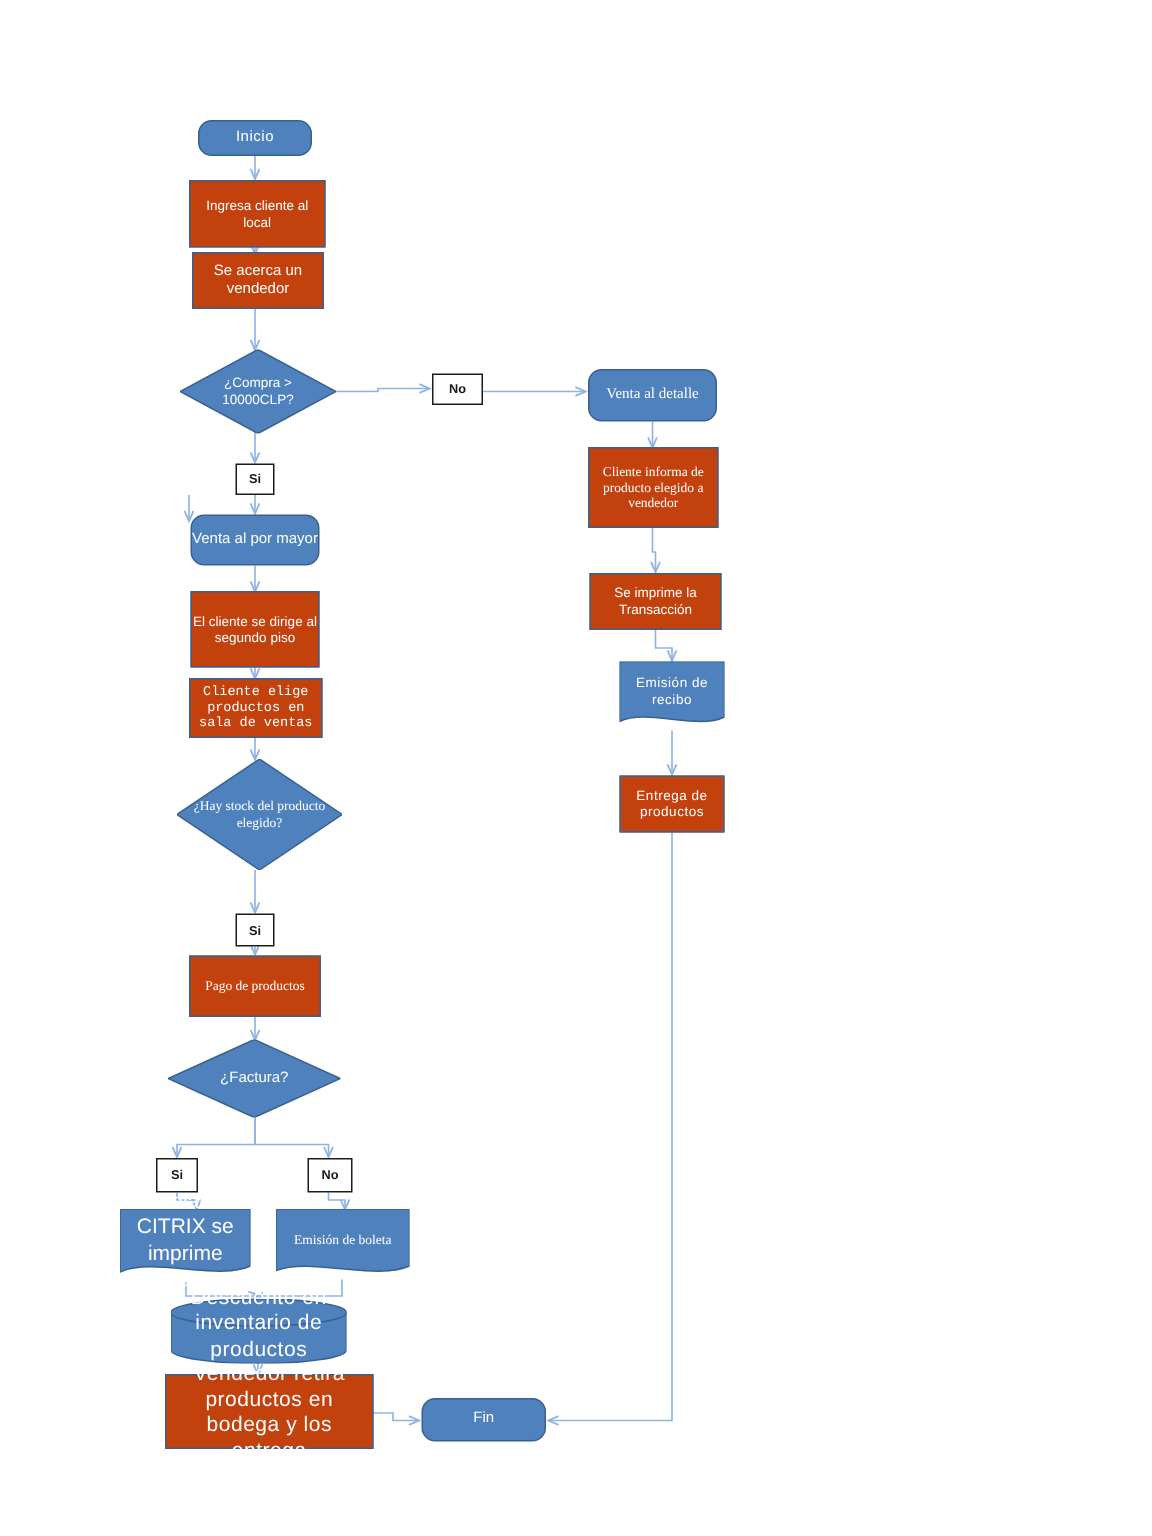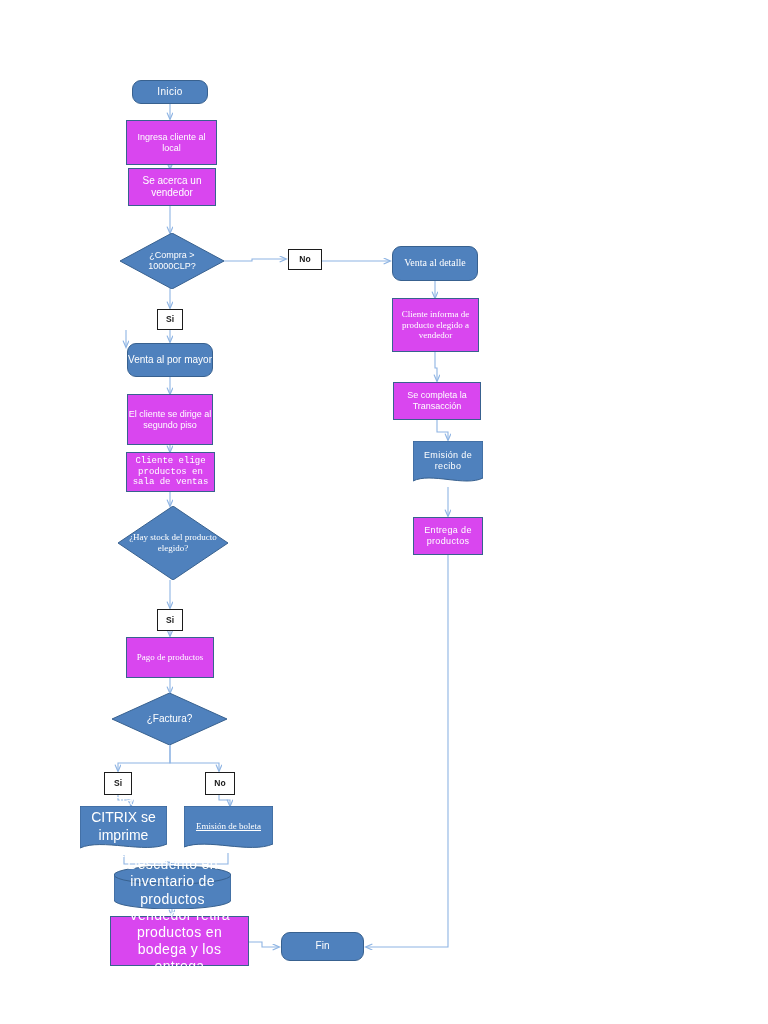--- a/index.html
+++ b/index.html
@@ -4,21 +4,21 @@
 <title>Flowchart</title>
 <style>
   html,body{margin:0;padding:0;background:#ffffff;}
   body{width:768px;height:1024px;overflow:hidden;font-family:"Liberation Sans",sans-serif;}
   #canvas{position:relative;width:768px;height:1024px;background:#fff;}
   svg#wires{position:absolute;left:0;top:0;width:768px;height:1024px;pointer-events:none;}
 
   .node{position:absolute;box-sizing:border-box;display:flex;align-items:center;
         justify-content:center;text-align:center;color:#ffffff;line-height:1.22;
         z-index:3;}
-  .proc{background:#d946ef;border:1px solid #38618F;}
+  .proc{background:#c2410c;border:1px solid #38618F;}
   .term{background:#4F81BD;border:1px solid #38618F;border-radius:9px;}
   .label-box{background:#ffffff;border:1.6px solid #1c1c1c;color:#1a1a1a;
              font-weight:bold;font-size:8.5px;z-index:4;}
   .diamond{background:transparent;border:0;}
   .diamond .dtext{position:relative;z-index:2;width:86%;}
   .diamond .dshape{position:absolute;left:0;top:0;width:100%;height:100%;z-index:1;}
   .docshape{background:transparent;border:0;}
   .docshape .dtext{position:relative;z-index:2;width:90%;}
   .docshape .dshape{position:absolute;left:0;top:0;width:100%;height:100%;z-index:1;}
   .cyl{background:transparent;border:0;}
@@ -172,21 +172,21 @@
     <svg class="dshape" viewBox="0 0 87 48" preserveAspectRatio="none">
       <path d="M0,0 L87,0 L87,38 C65,48 22,32 0,42 Z" fill="#4F81BD" stroke="#38618F" stroke-width="1"></path>
     </svg>
     <span class="dtext" style="margin-bottom:7px;">Mediante CITRIX se imprime factura</span>
   </div>
 
   <div class="node docshape f-serif fs9" style="left:184px;top:806px;width:89px;height:48px;">
     <svg class="dshape" viewBox="0 0 89 48" preserveAspectRatio="none">
       <path d="M0,0 L89,0 L89,38 C66,48 23,32 0,41 Z" fill="#4F81BD" stroke="#38618F" stroke-width="1"></path>
     </svg>
-    <span class="dtext" style="margin-bottom:8px;text-decoration:underline;">Emisión de boleta</span>
+    <span class="dtext" style="margin-bottom:8px;">Emisión de boleta</span>
   </div>
 
   <div class="node cyl f-sans fs85 ls" style="left:114px;top:866px;width:117px;height:43px;">
     <svg class="dshape" viewBox="0 0 117 43" preserveAspectRatio="none">
       <path d="M0,9 L0,34 A58.5,9 0 0 0 117,34 L117,9 Z" fill="#4F81BD" stroke="#38618F" stroke-width="1"></path>
       <ellipse cx="58.5" cy="9" rx="58.5" ry="9" fill="#4F81BD" stroke="#38618F" stroke-width="1"></ellipse>
     </svg>
     <span class="dtext" style="margin-top:6px;">Descuento en inventario de productos transados</span>
   </div>
 
@@ -200,21 +200,21 @@
 
   <div class="node term f-serif fs10" style="left:392px;top:246px;width:86px;height:35px;">
     <span>Venta al detalle</span>
   </div>
 
   <div class="node proc f-serif fs9" style="left:392px;top:298px;width:87px;height:54px;">
     <span>Cliente informa de producto elegido a vendedor</span>
   </div>
 
   <div class="node proc f-sans fs9" style="left:393px;top:382px;width:88px;height:38px;">
-    <span>Se completa la Transacción</span>
+    <span>Se imprime la Transacción</span>
   </div>
 
   <div class="node docshape f-sans fs9 ls" style="left:413px;top:441px;width:70px;height:46px;">
     <svg class="dshape" viewBox="0 0 70 46" preserveAspectRatio="none">
       <path d="M0,0 L70,0 L70,37 C52,46 18,31 0,40 Z" fill="#4F81BD" stroke="#38618F" stroke-width="1"></path>
     </svg>
     <span class="dtext" style="margin-bottom:7px;">Emisión de recibo</span>
   </div>
 
   <div class="node proc f-sans fs9 ls" style="left:413px;top:517px;width:70px;height:38px;">

